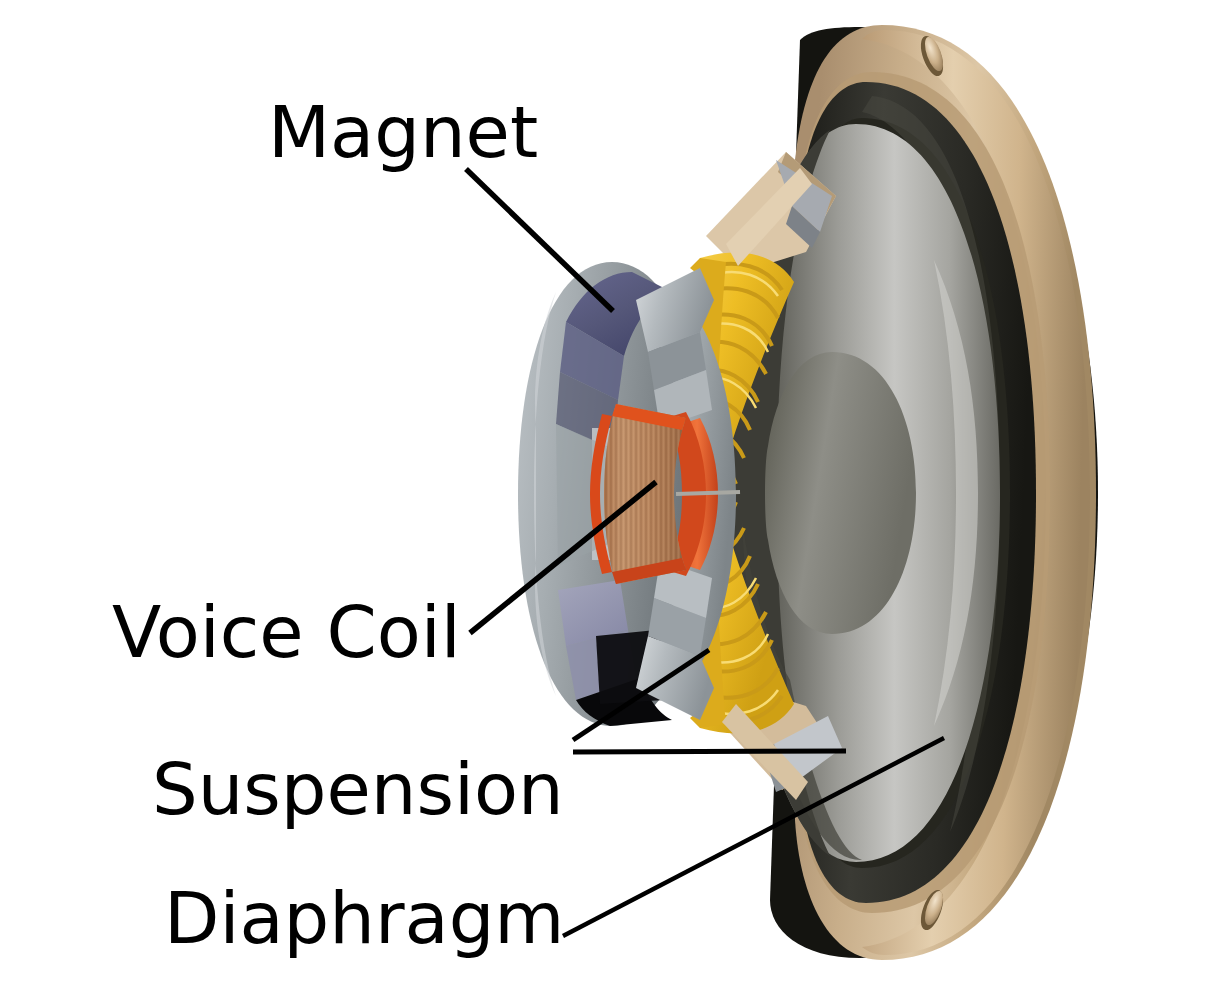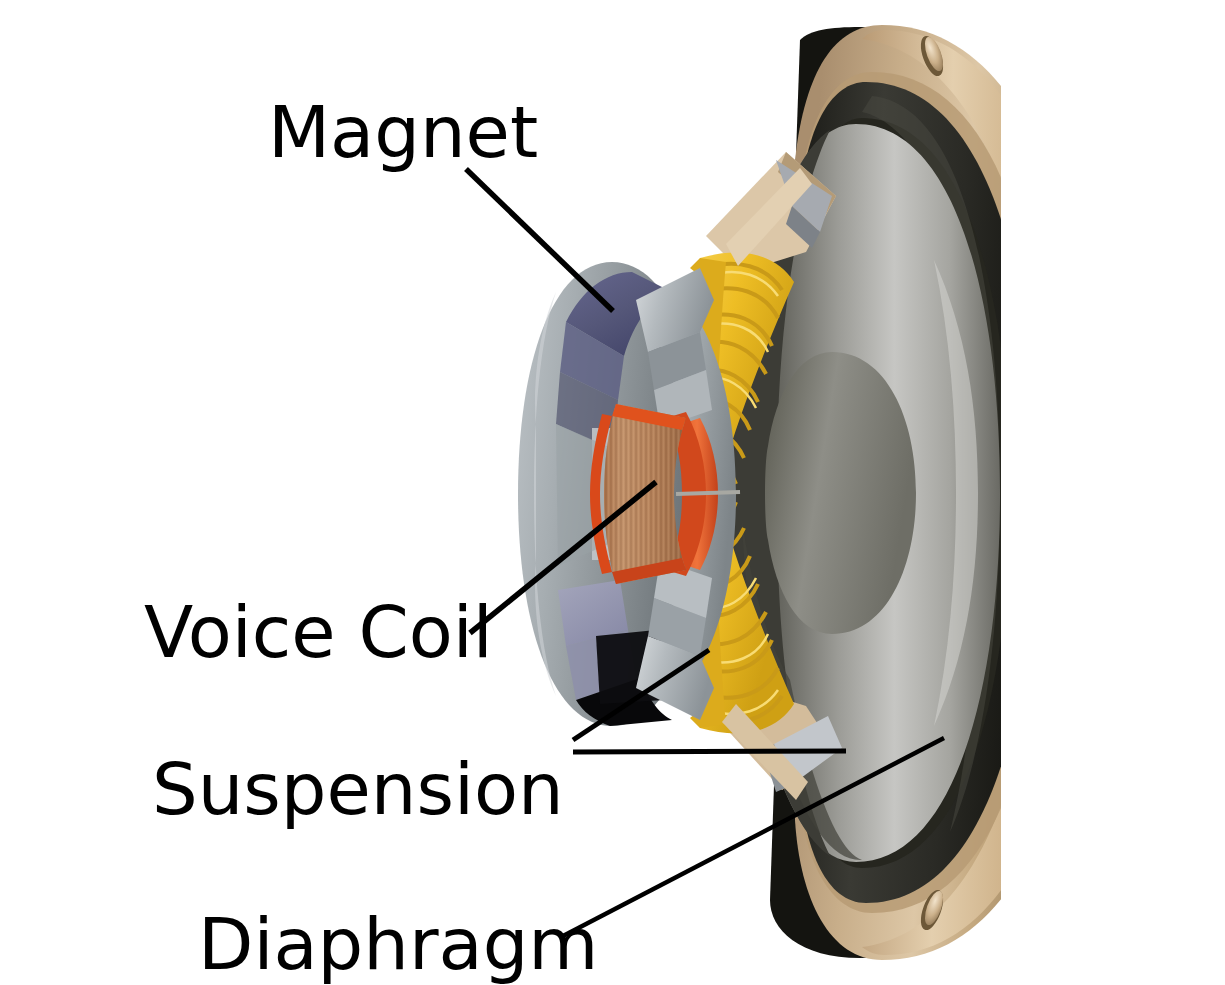--- a/index.html
+++ b/index.html
@@ -6,21 +6,21 @@
   html, body {
     margin: 0;
     padding: 0;
     background: #ffffff;
   }
   body {
     font-family: "DejaVu Sans", "Liberation Sans", sans-serif;
   }
   #stage {
     position: relative;
-    width: 1001px;
+    width: 1225px;
     height: 985px;
     background: #ffffff;
     overflow: hidden;
   }
   #diagram-svg {
     position: absolute;
     left: 0;
     top: 0;
     width: 1225px;
     height: 985px;
@@ -30,23 +30,23 @@
     position: absolute;
     color: #000000;
     font-family: "DejaVu Sans", "Liberation Sans", sans-serif;
     font-size: 72px;
     font-weight: 400;
     line-height: 1;
     white-space: nowrap;
     letter-spacing: 0px;
   }
   #label-magnet    { left: 268px; top: 96px;  }
-  #label-voicecoil { left: 112px; top: 596px; margin-left: 32px; }
+  #label-voicecoil { left: 112px; top: 596px; }
   #label-suspension{ left: 152px; top: 718px; margin-top: 35px; }
-  #label-diaphragm { left: 164px; top: 908px; margin-left: 34px; }
+  #label-diaphragm { left: 164px; top: 882px; }
 </style>
 </head>
 <body>
 
 <div id="stage">
 
   <svg id="diagram-svg" viewBox="0 0 1225 985" xmlns="http://www.w3.org/2000/svg">
     <defs>
 
       <linearGradient id="gradConeMain" x1="0" y1="0" x2="1" y2="0">

